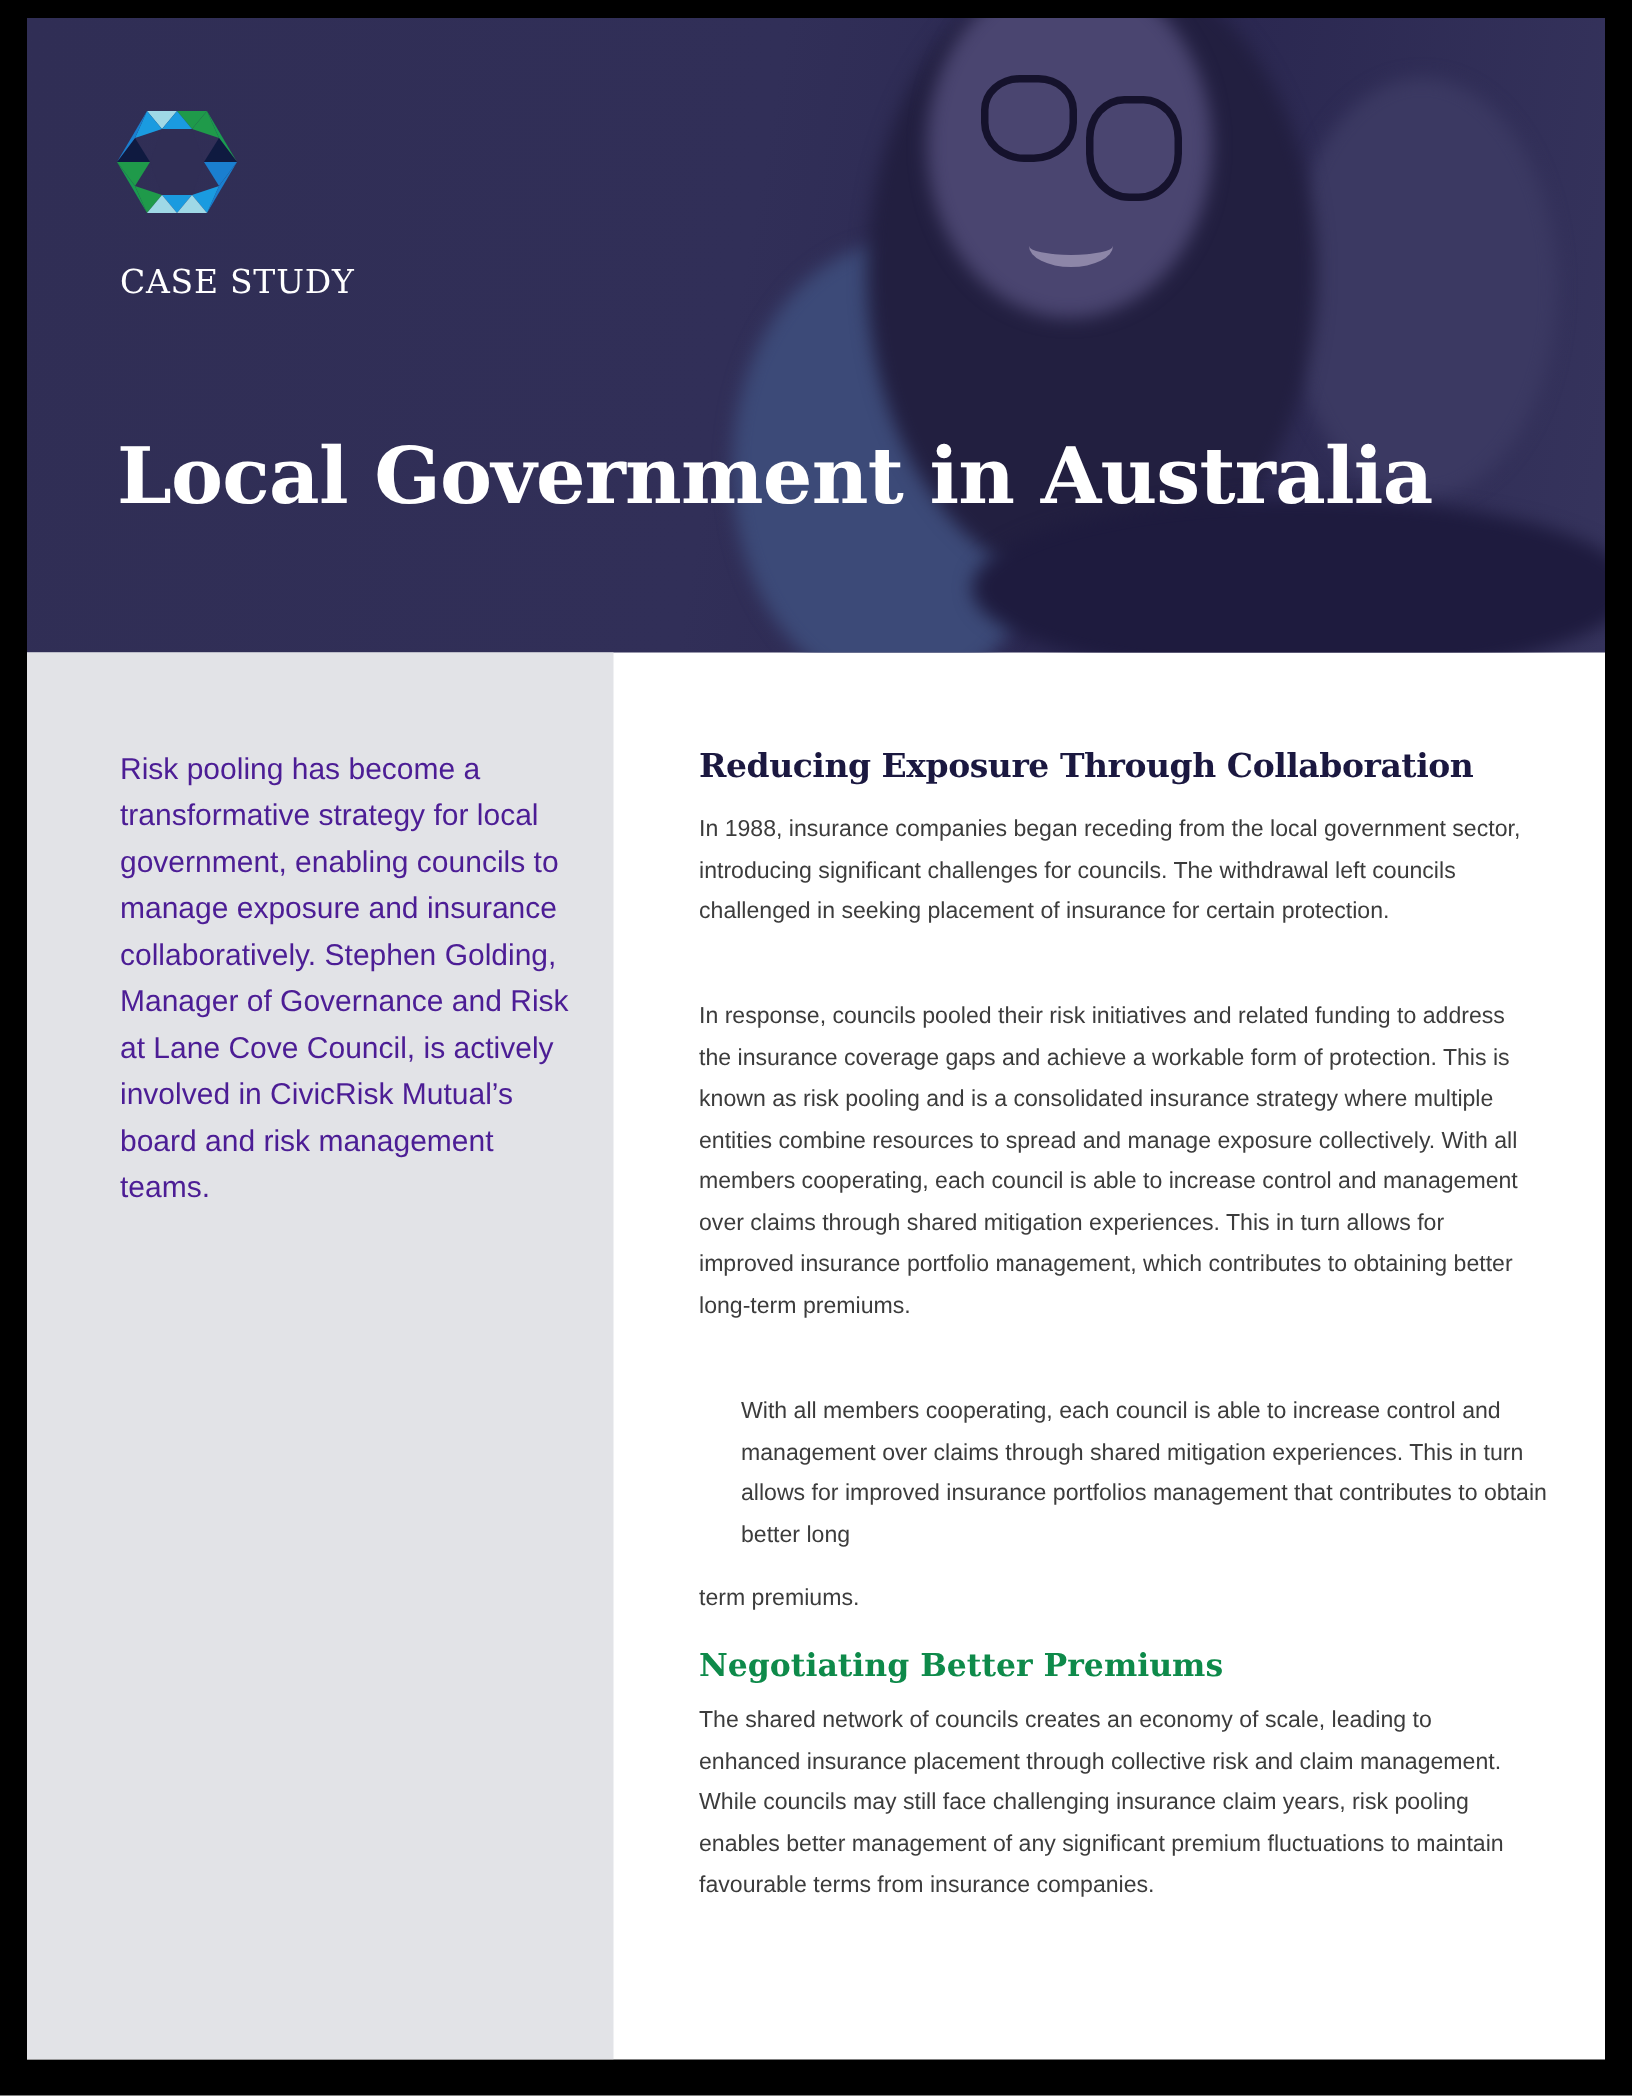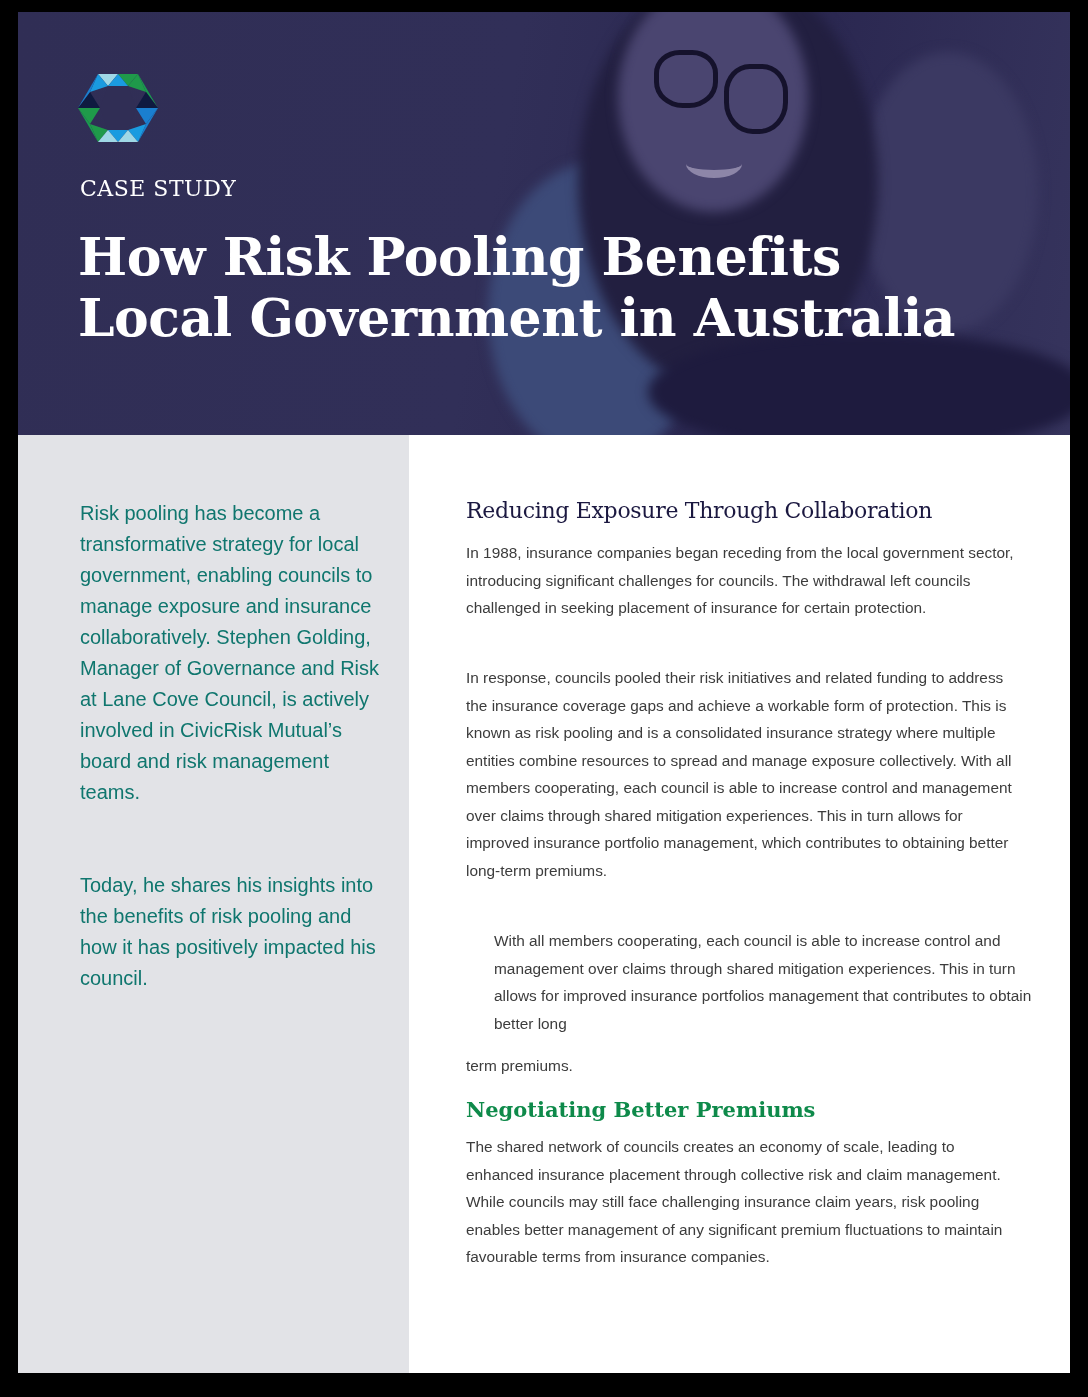--- a/index.html
+++ b/index.html
@@ -34,29 +34,29 @@
   .title {
     position: absolute; left: 60px; top: 214px; margin: 0; color: #ffffff;
     font-family: "DejaVu Serif", serif; font-weight: bold; font-size: 52px; line-height: 61px;
     letter-spacing: -0.5px;
   }
   .sidebar {
     position: absolute; left: 0; top: 423px; width: 391px; height: 938px; background: #e2e3e7;
   }
   .sidebar p {
     position: absolute; left: 62px; margin: 0; width: 300px;
-    font-family: "Liberation Sans", sans-serif; font-size: 20px; line-height: 31px; color: #0f766e;
+    font-family: "Liberation Sans", sans-serif; font-size: 20px; line-height: 31px; color: #4c1d95;
   }
   .sidebar .p1 { top: 63px; }
   .sidebar .p2 { top: 435px; }
 
   .content { position: absolute; left: 448px; top: 423px; width: 560px; }
   .h2 {
     position: absolute; left: 0; top: 63px; margin: 0; white-space: nowrap;
-    font-family: "DejaVu Serif", serif; font-weight: normal; font-size: 22px; color: #1b1840;
+    font-family: "DejaVu Serif", serif; font-weight: bold; font-size: 22px; color: #1b1840;
     letter-spacing: -0.3px;
   }
   .body-p {
     position: absolute; left: 0; margin: 0; width: 548px;
     font-family: "Liberation Sans", sans-serif; font-size: 15.4px; line-height: 27.5px; color: #3c3c3c;
   }
   .bp1 { top: 104px; }
   .bp2 { top: 229px; }
   .bp3 { top: 492px; margin-left: 28px; }
   .bp3-tail { top: 617px; }
@@ -101,28 +101,27 @@
       <polygon points="68,52 60,70 50,58" fill="#1a9be0"></polygon>
       <polygon points="30,58 50,58 40,70" fill="#1a9be0"></polygon>
       <polygon points="20,70 30,58 40,70" fill="#9fd8e6"></polygon>
       <polygon points="40,70 50,58 60,70" fill="#9fd8e6"></polygon>
 
       <polygon points="30,14 50,14 58,36 50,58 30,58 22,36" fill="#302e55"></polygon>
     </svg>
 
     <div class="eyebrow">CASE STUDY</div>
     <h1 class="title">
-      <span>How Risk Pooling Benefits</span><br>
+      <br>
       <span>Local Government in Australia</span>
     </h1>
   </div>
 
   <aside class="sidebar">
     <p class="p1">Risk pooling has become a transformative strategy for local government, enabling councils to manage exposure and insurance collaboratively. Stephen Golding, Manager of Governance and Risk at Lane Cove Council, is actively involved in CivicRisk Mutual’s board and risk management teams.</p>
-    <p class="p2">Today, he shares his insights into the benefits of risk pooling and how it has positively impacted his council.</p>
   </aside>
 
   <main class="content">
     <h2 class="h2">Reducing Exposure Through Collaboration</h2>
     <p class="body-p bp1">In 1988, insurance companies began receding from the local government sector, introducing significant challenges for councils. The withdrawal left councils challenged in seeking placement of insurance for certain protection.</p>
     <p class="body-p bp2">In response, councils pooled their risk initiatives and related funding to address the insurance coverage gaps and achieve a workable form of protection. This is known as risk pooling and is a consolidated insurance strategy where multiple entities combine resources to spread and manage exposure collectively. With all members cooperating, each council is able to increase control and management over claims through shared mitigation experiences. This in turn allows for improved insurance portfolio management, which contributes to obtaining better long-term premiums.</p>
     <p class="body-p bp3">With all members cooperating, each council is able to increase control and management over claims through shared mitigation experiences. This in turn allows for improved insurance portfolios management that contributes to obtain better long</p>
     <p class="body-p bp3-tail">term premiums.</p>
     <h3 class="h3">Negotiating Better Premiums</h3>
     <p class="body-p bp4">The shared network of councils creates an economy of scale, leading to enhanced insurance placement through collective risk and claim management. While councils may still face challenging insurance claim years, risk pooling enables better management of any significant premium fluctuations to maintain favourable terms from insurance companies.</p>

